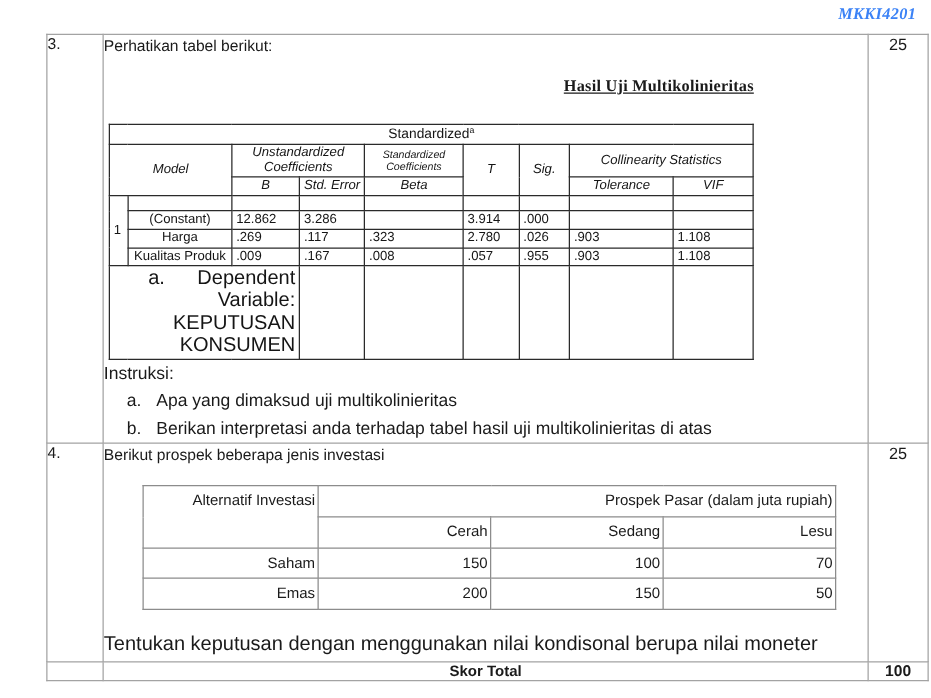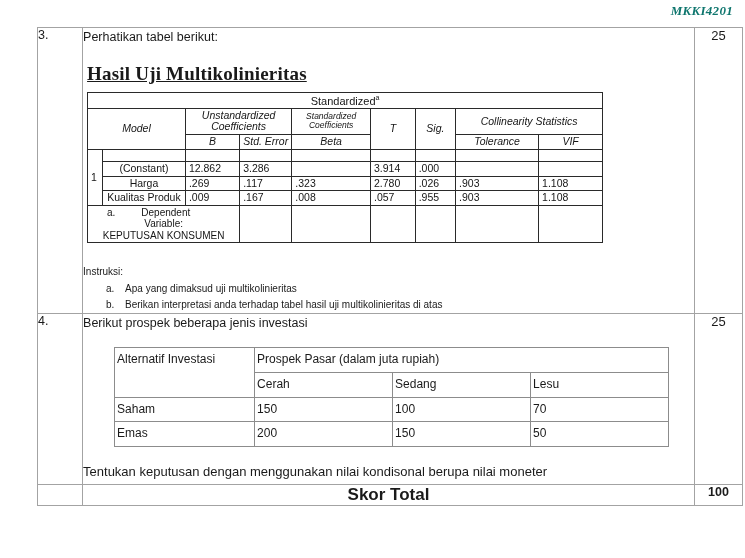--- a/index.html
+++ b/index.html
@@ -19,21 +19,21 @@
   
   .page-header {
     position: absolute;
     top: 3px;
     right: 12px;
     font-family: "Liberation Serif", serif;
     font-weight: bold;
     font-style: italic;
     font-size: 13px;
     letter-spacing: 0.3px;
-    color: #0f766e;
+    color: #3b82f6;
   }
 
   
   .exam-table {
     position: absolute;
     left: 37px;
     top: 27px;
     width: 706px;
     border-collapse: collapse;
     table-layout: fixed;
@@ -65,24 +65,24 @@
 
   
   .spss-wrap {
     margin-top: 14px;
     margin-left: 4px;
     width: 516px;
   }
   .spss-title {
     font-family: "Liberation Serif", serif;
     font-weight: bold;
-    font-size: 19px;
-    text-align: left;
+    font-size: 13px;
+    text-align: right;
     text-decoration: underline;
-    margin-bottom: 4px;
+    margin-bottom: 20px;
     letter-spacing: 0.2px;
   }
   table.spss {
     border-collapse: collapse;
     table-layout: fixed;
     width: 516px;
     font-size: 10.5px;
     color: #151515;
   }
   table.spss td, table.spss th {
@@ -97,31 +97,30 @@
     font-weight: bold;
     font-size: 11px;
     padding: 2px 0 2px 0;
   }
   .spss-caption sup { font-size: 7px; vertical-align: super; }
   .hd-c  { text-align: center; font-style: italic; }
   .hd-small { font-size: 8.5px; }
   .val   { text-align: left; padding-left: 4px; }
   .rownum{ text-align: left; padding-left: 3px; font-size: 10.5px; }
   .lbl   { text-align: center; padding-left: 4px; }
-  .foot  { font-size: 10px; text-align: center; padding: 1px 2px; line-height: 1.15; }
+  .foot  { font-size: 16px; text-align: right; padding: 1px 2px; line-height: 1.15; }
   .foot .fa { display: inline-block; }
   .foot-line1 { display: block; }
   .foot-sp1 { display: inline-block; width: 26px; }
   .foot-sp2 { display: inline-block; width: 30px; }
   .h-blank { height: 12px; }
 
   
   .instruksi {
-    margin-top: 22px;
-    font-size: 10px;
+    font-size: 14px;
   }
   ol.inst-list {
     margin: 2px 0 0 0;
     padding-left: 34px;
     list-style-type: lower-alpha;
   }
   ol.inst-list li {
     padding-left: 8px;
     margin-bottom: 1px;
     line-height: 1.5;
@@ -130,38 +129,38 @@
   
   .invest-wrap { margin-top: 15px; margin-left: 31px; }
   table.invest {
     border-collapse: collapse;
     table-layout: fixed;
     width: 555px;
     font-size: 12px;
   }
   table.invest td {
     border: 1px solid #8c8c8c;
-    text-align: left;
+    text-align: right;
     padding: 4px 2px;
     line-height: 1.3;
   }
   .inv-alt { width: 140px; }
   .inv-col { width: 138px; }
 
   .closing {
     margin-top: 16px;
     margin-bottom: 2px;
-    font-size: 13px;
+    font-size: 16px;
   }
 
   
   .cell-total {
     text-align: center;
     font-weight: bold;
-    font-size: 17px;
+    font-size: 12px;
     padding: 5px 0 5px 0;
   }
   .cell-total-score {
     text-align: center;
     font-weight: bold;
     font-size: 12.5px;
     padding: 5px 0 5px 0;
   }
   .cell-total-empty { padding: 5px 0; }
 </style>

